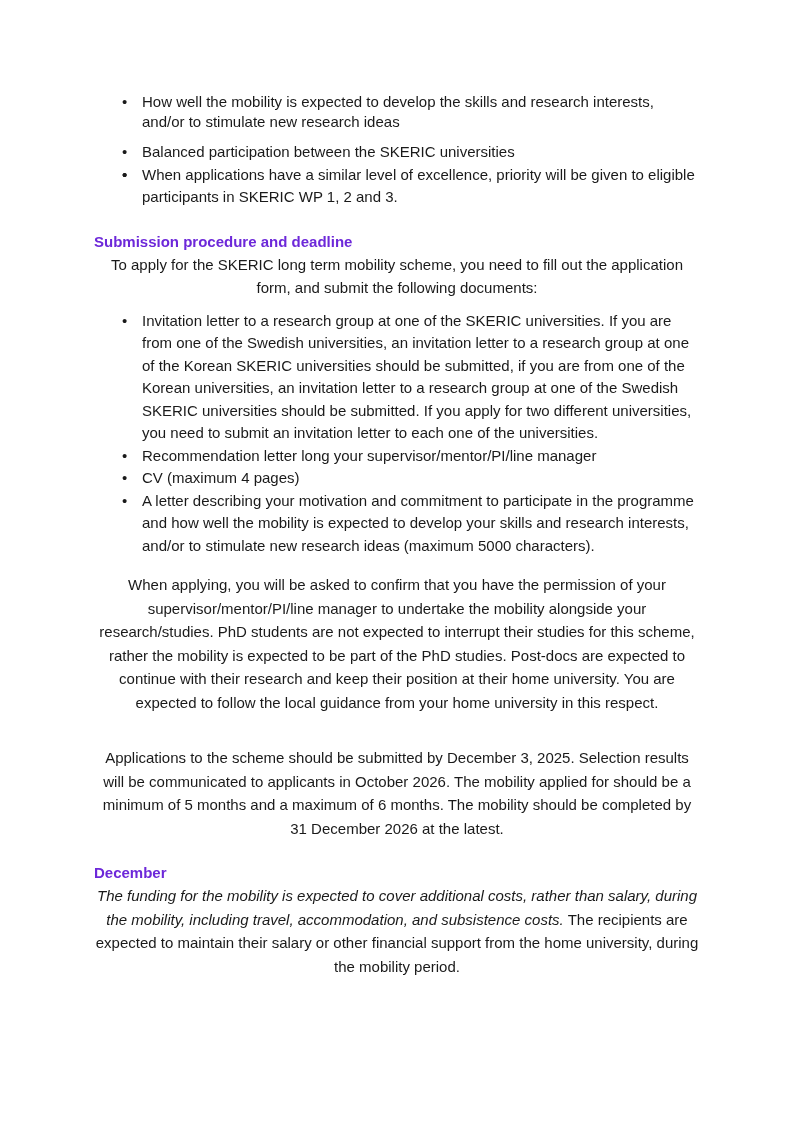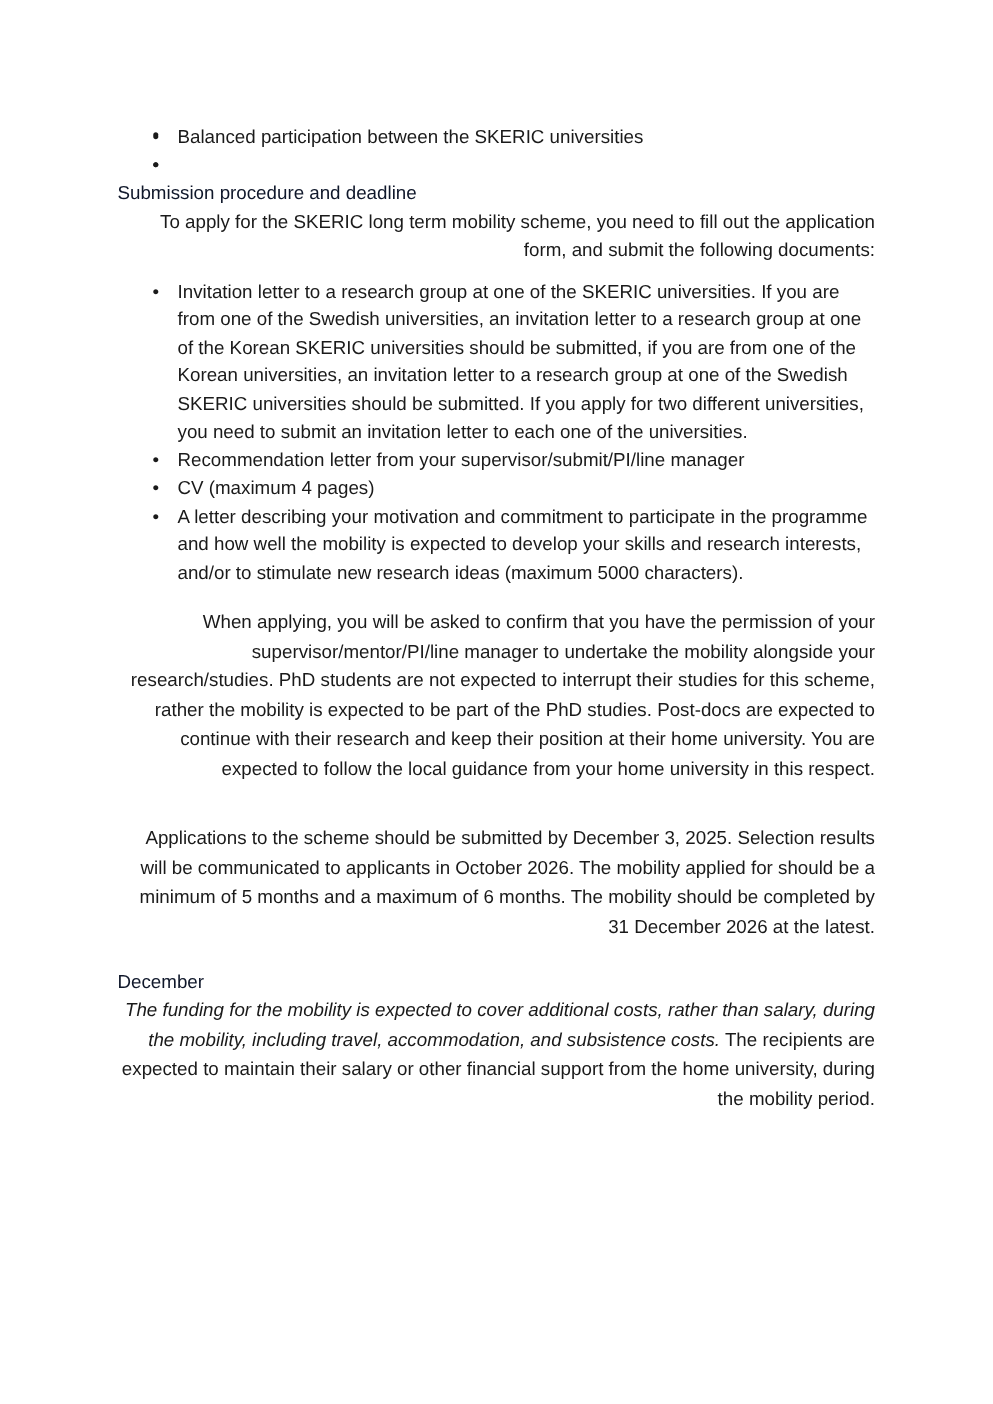--- a/index.html
+++ b/index.html
@@ -21,33 +21,33 @@
     background: #ffffff;
     box-sizing: border-box;
     padding: 90px 94px 0 94px;
   }
   .content {
     width: 606px;
   }
 
   
   .heading {
-    color: #0f172a;
+    color: #6d28d9;
     font-size: 15px;
     line-height: 21px;
-    font-weight: 400;
+    font-weight: 700;
     margin: 0 0 1px 0;
   }
 
   
   .para {
     font-size: 15px;
     line-height: 23.5px;
     margin: 0;
-    text-align: right;
+    text-align: center;
   }
   .para em {
     font-style: italic;
   }
 
   
   ul.bullets {
     list-style: none;
     margin: 0;
     padding: 0;
@@ -93,46 +93,48 @@
 </style>
 </head>
 <body>
 
 <div class="page">
   <div class="content">
 
     <ul class="bullets list-criteria">
       <li class="tight">
         <span class="bullet-dot">•</span>
+        <span>How well the mobility is expected to develop the skills and research interests, and/or to stimulate new research ideas</span>
       </li>
       <li class="loose space-before">
         <span class="bullet-dot">•</span>
         <span>Balanced participation between the SKERIC universities</span>
       </li>
       <li class="loose">
         <span class="bullet-dot">•</span>
       </li>
       <li class="loose">
         <span class="bullet-dot">•</span>
+        <span>When applications have a similar level of excellence, priority will be given to eligible participants in SKERIC WP 1, 2 and 3.</span>
       </li>
     </ul>
 
     <div class="block-gap-lg"></div>
 
     <h2 class="heading">Submission procedure and deadline</h2>
     <p class="para">To apply for the SKERIC long term mobility scheme, you need to fill out the application form, and submit the following documents:</p>
 
     <ul class="bullets list-docs">
       <li>
         <span class="bullet-dot">•</span>
         <span>Invitation letter to a research group at one of the SKERIC universities. If you are from one of the Swedish universities, an invitation letter to a research group at one of the Korean SKERIC universities should be submitted, if you are from one of the Korean universities, an invitation letter to a research group at one of the Swedish SKERIC universities should be submitted. If you apply for two different universities, you need to submit an invitation letter to each one of the universities.</span>
       </li>
       <li>
         <span class="bullet-dot">•</span>
-        <span>Recommendation letter from your supervisor/submit/PI/line manager</span>
+        <span>Recommendation letter long your supervisor/mentor/PI/line manager</span>
       </li>
       <li>
         <span class="bullet-dot">•</span>
         <span>CV (maximum 4 pages)</span>
       </li>
       <li>
         <span class="bullet-dot">•</span>
         <span>A letter describing your motivation and commitment to participate in the programme and how well the mobility is expected to develop your skills and research interests, and/or to stimulate new research ideas (maximum 5000 characters).</span>
       </li>
     </ul>

